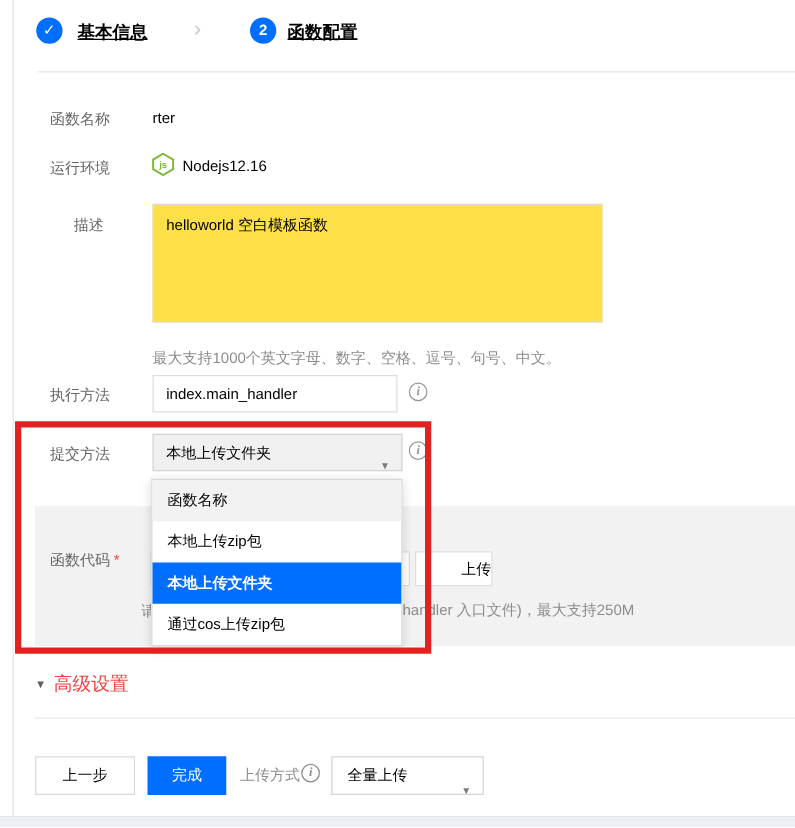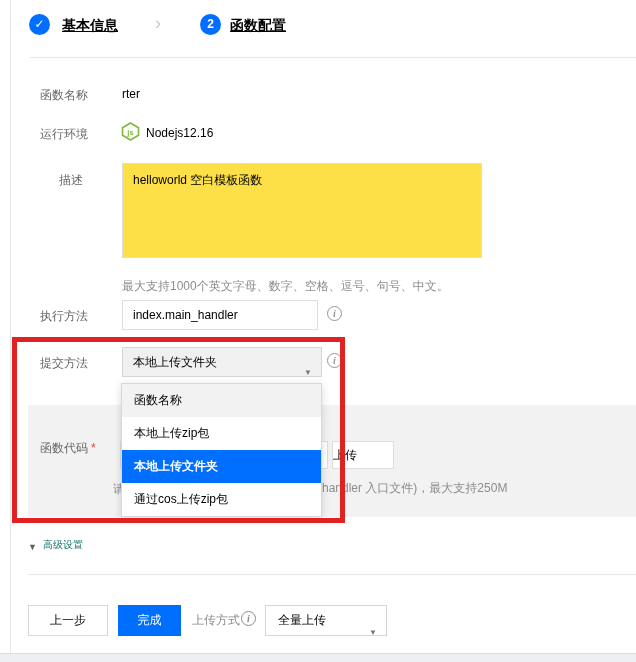--- a/index.html
+++ b/index.html
@@ -42,37 +42,37 @@
   .info-icon { width:15px; height:15px; border:1px solid #979797; border-radius:50%;
                color:#979797; font:italic bold 10px/13px "Liberation Serif",serif;
                text-align:center; cursor:pointer; background:#fff0; }
 
   
   .gray-panel { left:28px; top:405px; width:608px; height:112px; background:#f2f2f2; }
   .req { color:#e54545; margin-left:3px; }
   .code-input { left:120px; top:441px; width:208px; height:28px; background:#fff;
                 border:1px solid #ddd; z-index:2; }
   .upload-btn { left:332px; top:441px; width:62px; height:28px; background:#fff;
-                border:1px solid #ddd; text-align:left; line-height:26px;
+                border:1px solid #ddd; text-align:right; line-height:26px;
                 color:#000; cursor:pointer; z-index:2; }
 
   
   .menu { left:121px; top:383px; width:201px; background:#fff;
           border:1px solid #d8d8d8; box-shadow:0 2px 8px rgba(0,0,0,.15); z-index:20; }
   .menu .opt { height:33px; line-height:33px; padding:0 12px; color:#000; cursor:pointer; }
   .menu .opt.hovered  { background:#f2f2f2; }
   .menu .opt.selected { color:#fff; font-weight:bold; }
 
   
   .red-rect { left:12px; top:337px; width:333px; height:186px;
               border:5px solid #e02222; z-index:40; pointer-events:none; }
 
   
   .adv-caret { font-size:9px; color:#5f5f5f; }
-  .adv-label { font-size:10px; color:#0f766e; cursor:pointer; }
+  .adv-label { font-size:15px; color:#ef4444; cursor:pointer; }
   .btn { height:31px; text-align:center; line-height:29px; cursor:pointer; }
   .btn-plain  { background:#fff; border:1px solid #d9d9d9; color:#000; }
   .btn-primary{ border:none; color:#fff; line-height:31px; }
 </style>
 </head>
 <body>
 
 <div class="page">
 
   <div class="abs left-line"></div>

